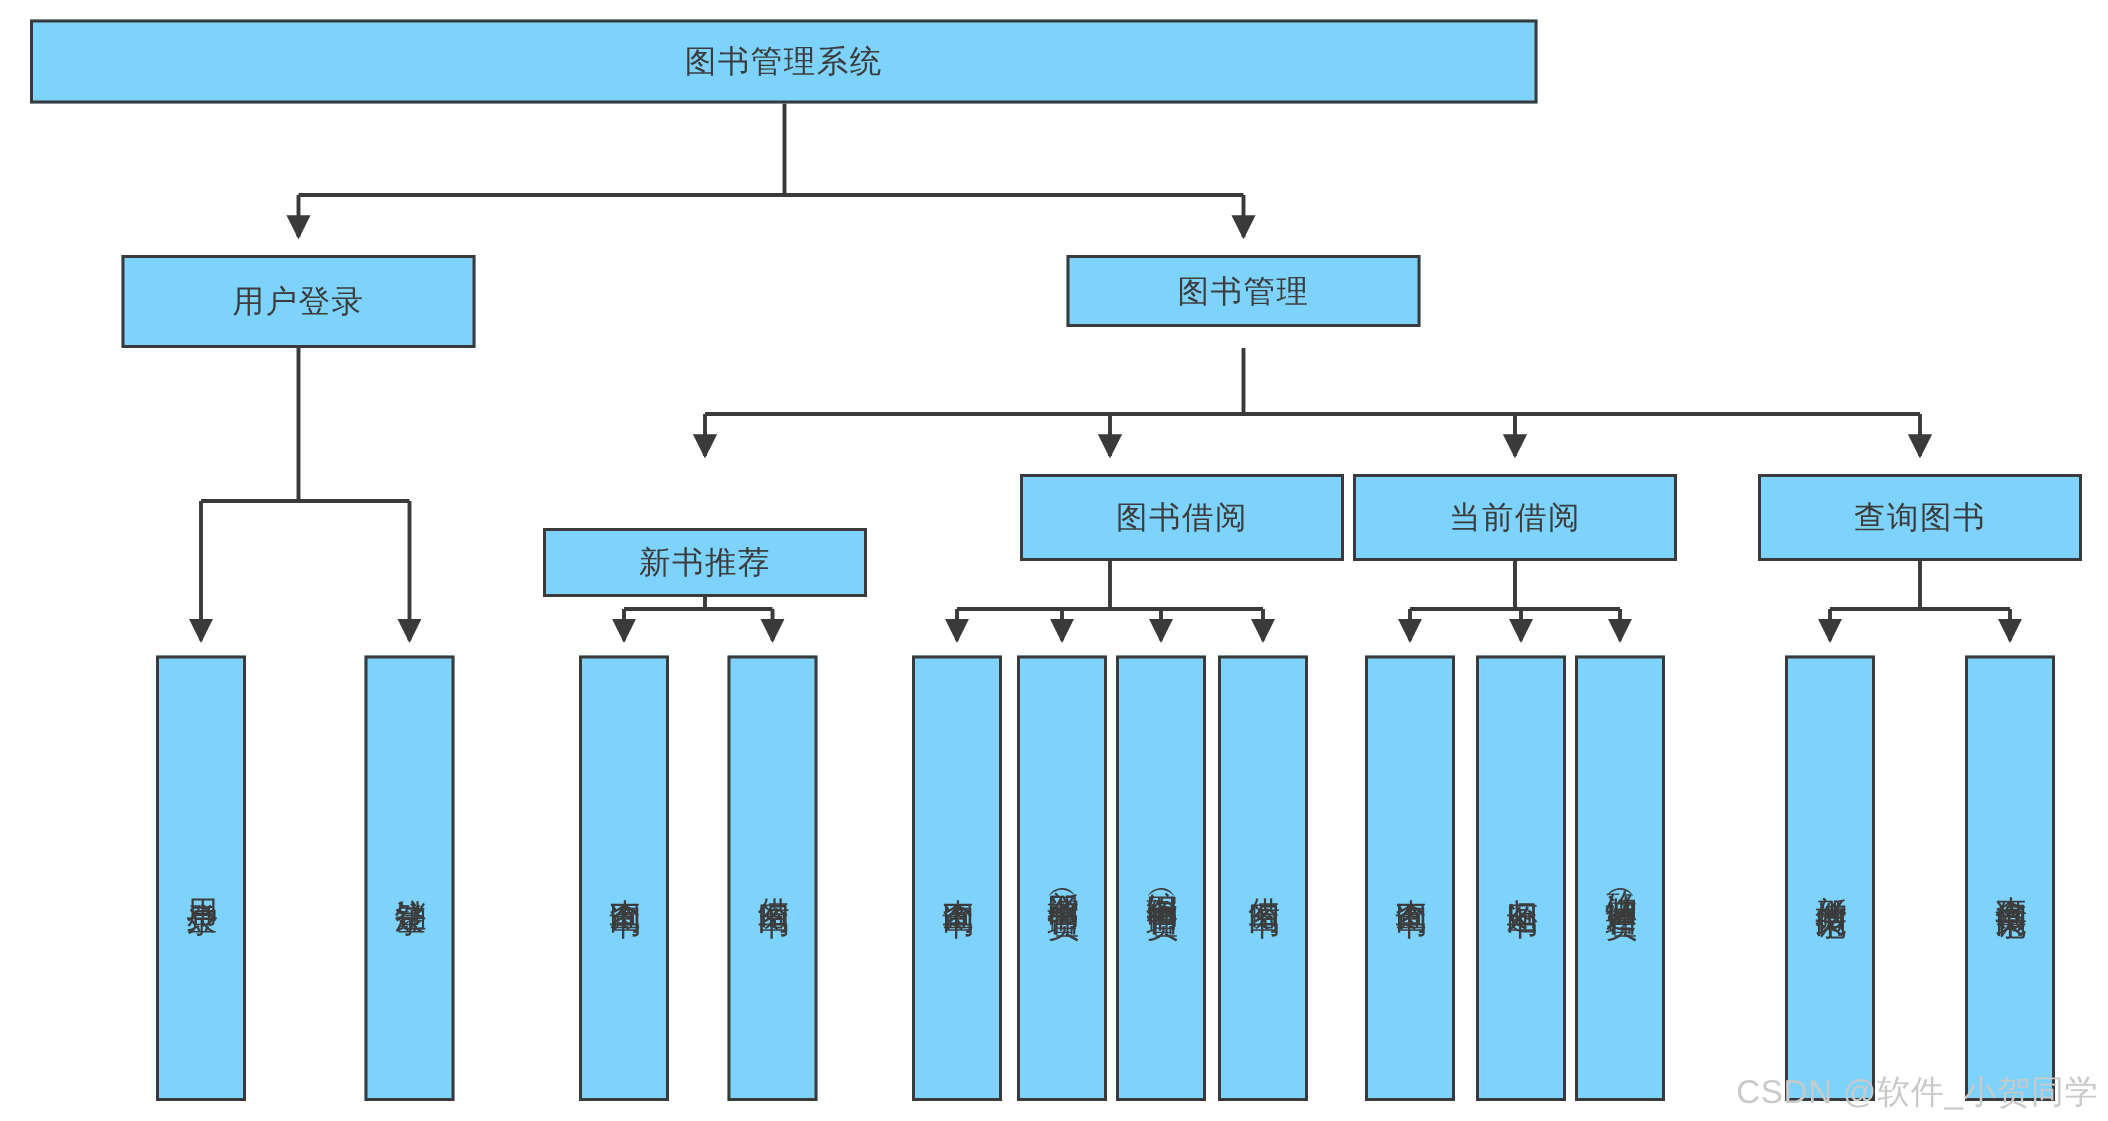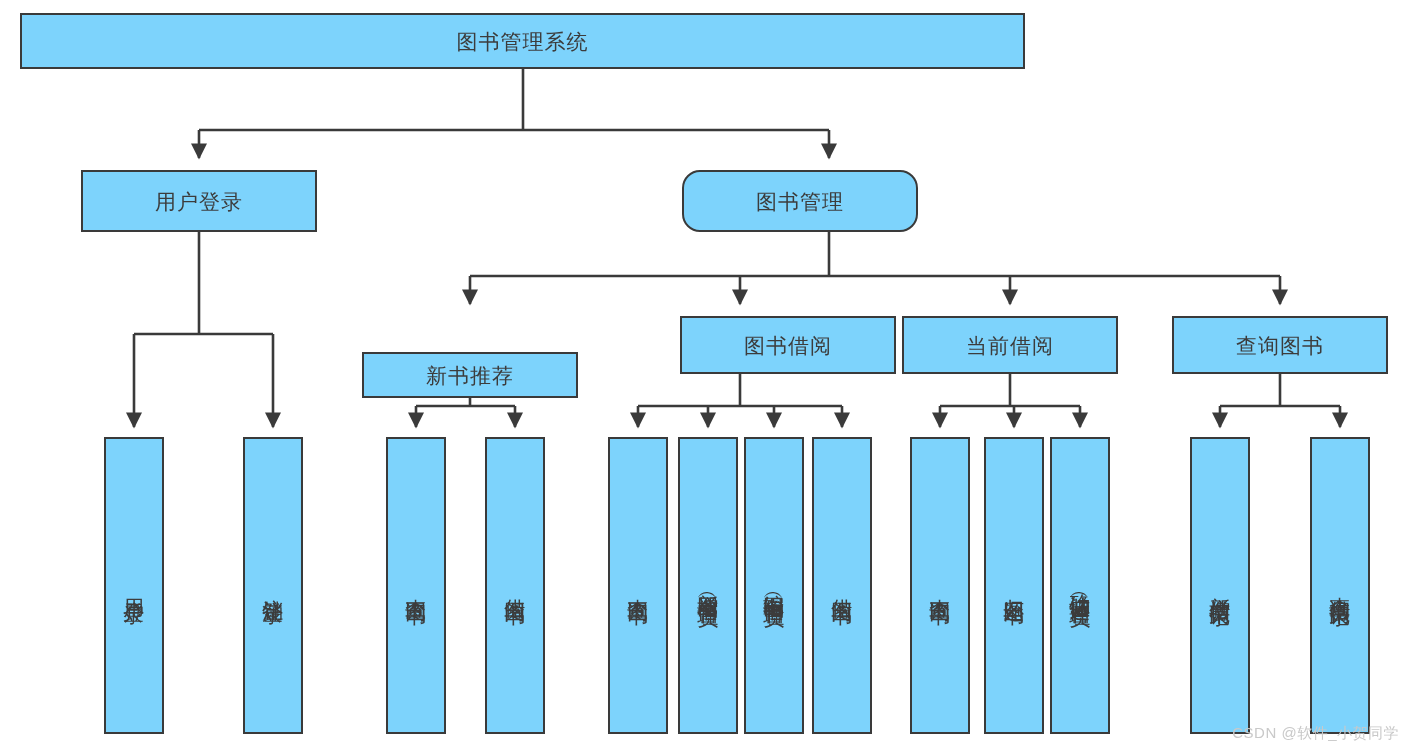--- a/index.html
+++ b/index.html
@@ -17,21 +17,21 @@
   .node.horiz{font-size:21px;letter-spacing:1px;line-height:1;}
 
   .node.vert{writing-mode:vertical-rl;text-orientation:upright;
              font-size:21px;line-height:1.22;letter-spacing:2px;
              padding:6px 0;align-items:center;justify-content:center;
              white-space:nowrap;}
 
   .node.vert span{display:block;writing-mode:vertical-rl;
                   text-orientation:upright;}
 
-  .watermark{position:absolute;right:6px;bottom:4px;font-size:15px;
+  .watermark{position:absolute;right:6px;bottom:4px;font-size:22px;
              color:#c9c9c9;letter-spacing:.5px;white-space:nowrap;}
 </style>
 </head>
 <body>
 
 <div id="canvas">
 
   <svg class="connectors" viewBox="0 0 1405 747" xmlns="http://www.w3.org/2000/svg">
     <defs>
       <marker id="arrow" viewBox="0 0 10 10" refX="9" refY="5" markerWidth="6.2" markerHeight="6.2" orient="auto-start-reverse">
@@ -82,21 +82,21 @@
     </g>
   </svg>
 
   <div class="node horiz" style="left:20px;top:13px;width:1005px;height:56px;">
     <span>图书管理系统</span>
   </div>
 
   <div class="node horiz" style="left:81px;top:170px;width:236px;height:62px;">
     <span>用户登录</span>
   </div>
-  <div class="node horiz" style="left:682px;top:170px;width:236px;height:62px;border-radius:18px;">
+  <div class="node horiz" style="left:711px;top:170px;width:236px;height:48px;">
     <span>图书管理</span>
   </div>
 
   <div class="node horiz" style="left:362px;top:316px;width:216px;height:46px;margin-top:36px;">
     <span>新书推荐</span>
   </div>
   <div class="node horiz" style="left:632px;top:316px;width:216px;height:58px;margin-left:48px;">
     <span>图书借阅</span>
   </div>
   <div class="node horiz" style="left:902px;top:316px;width:216px;height:58px;justify-content:center;">

